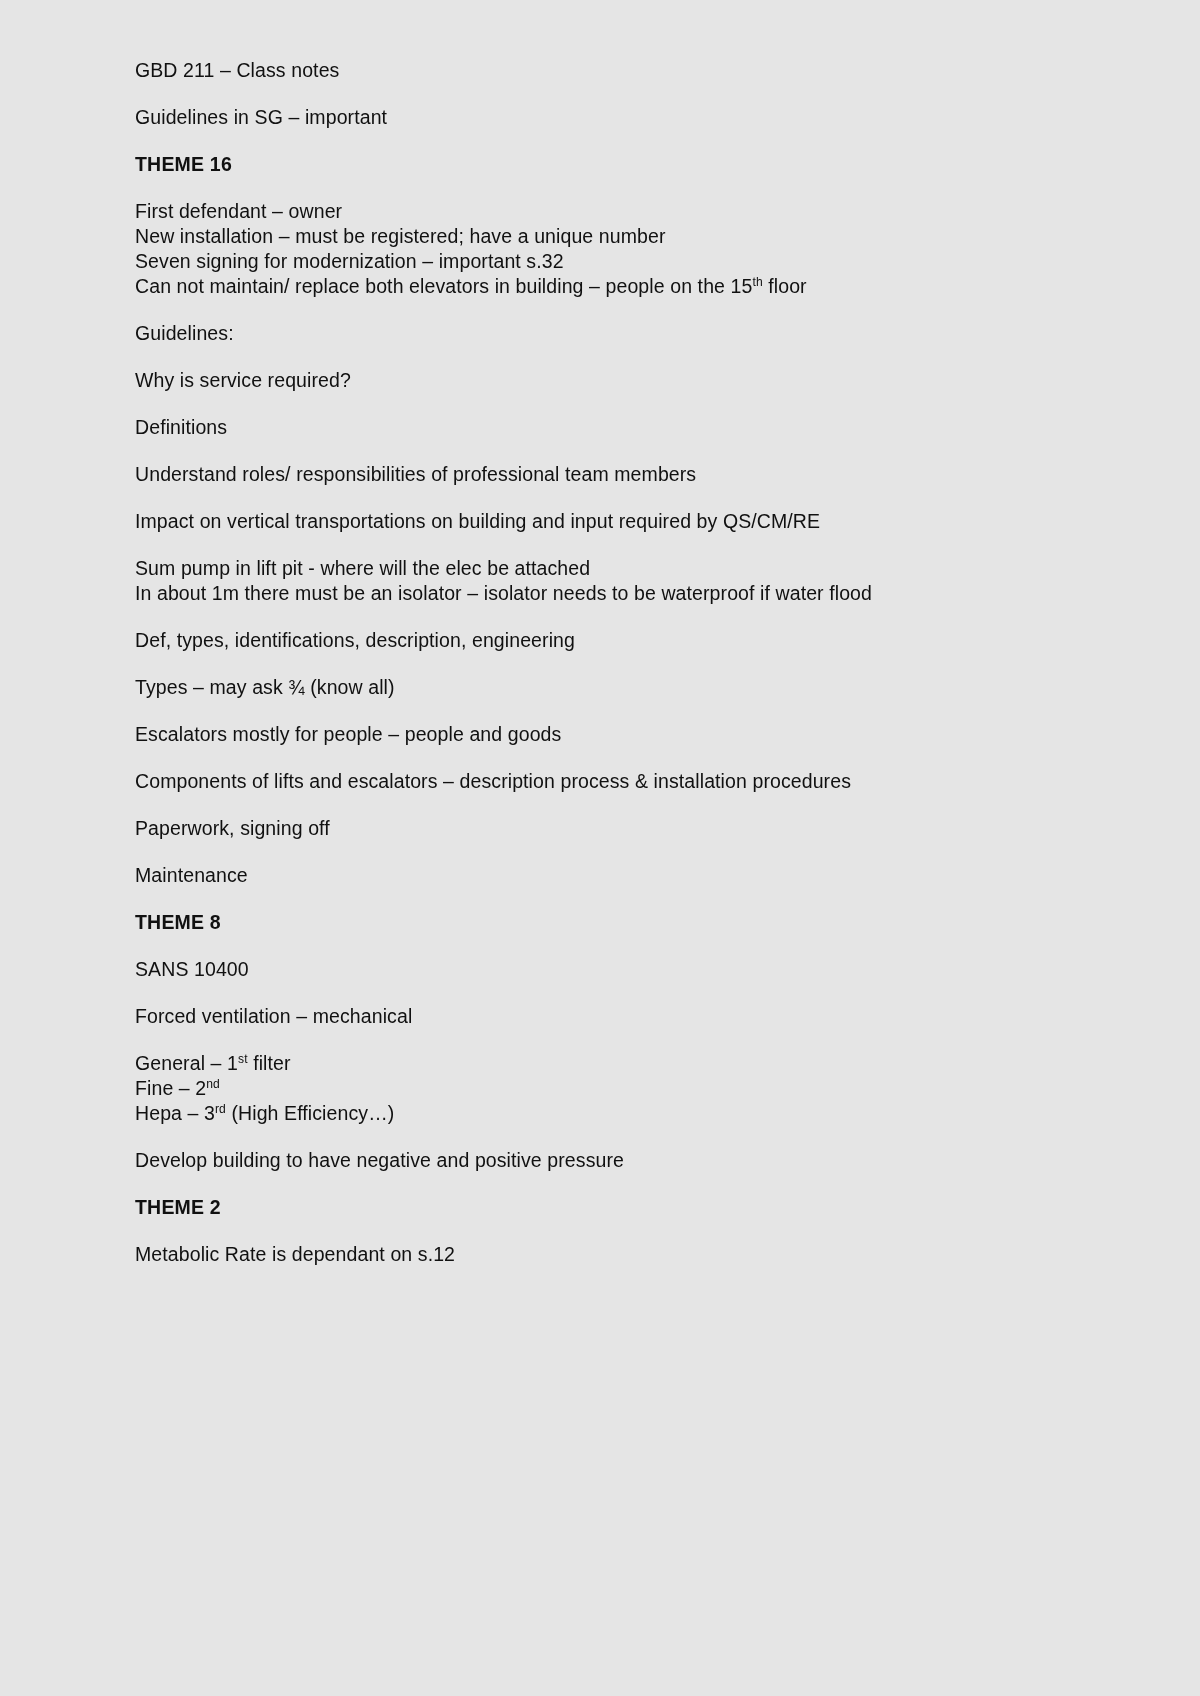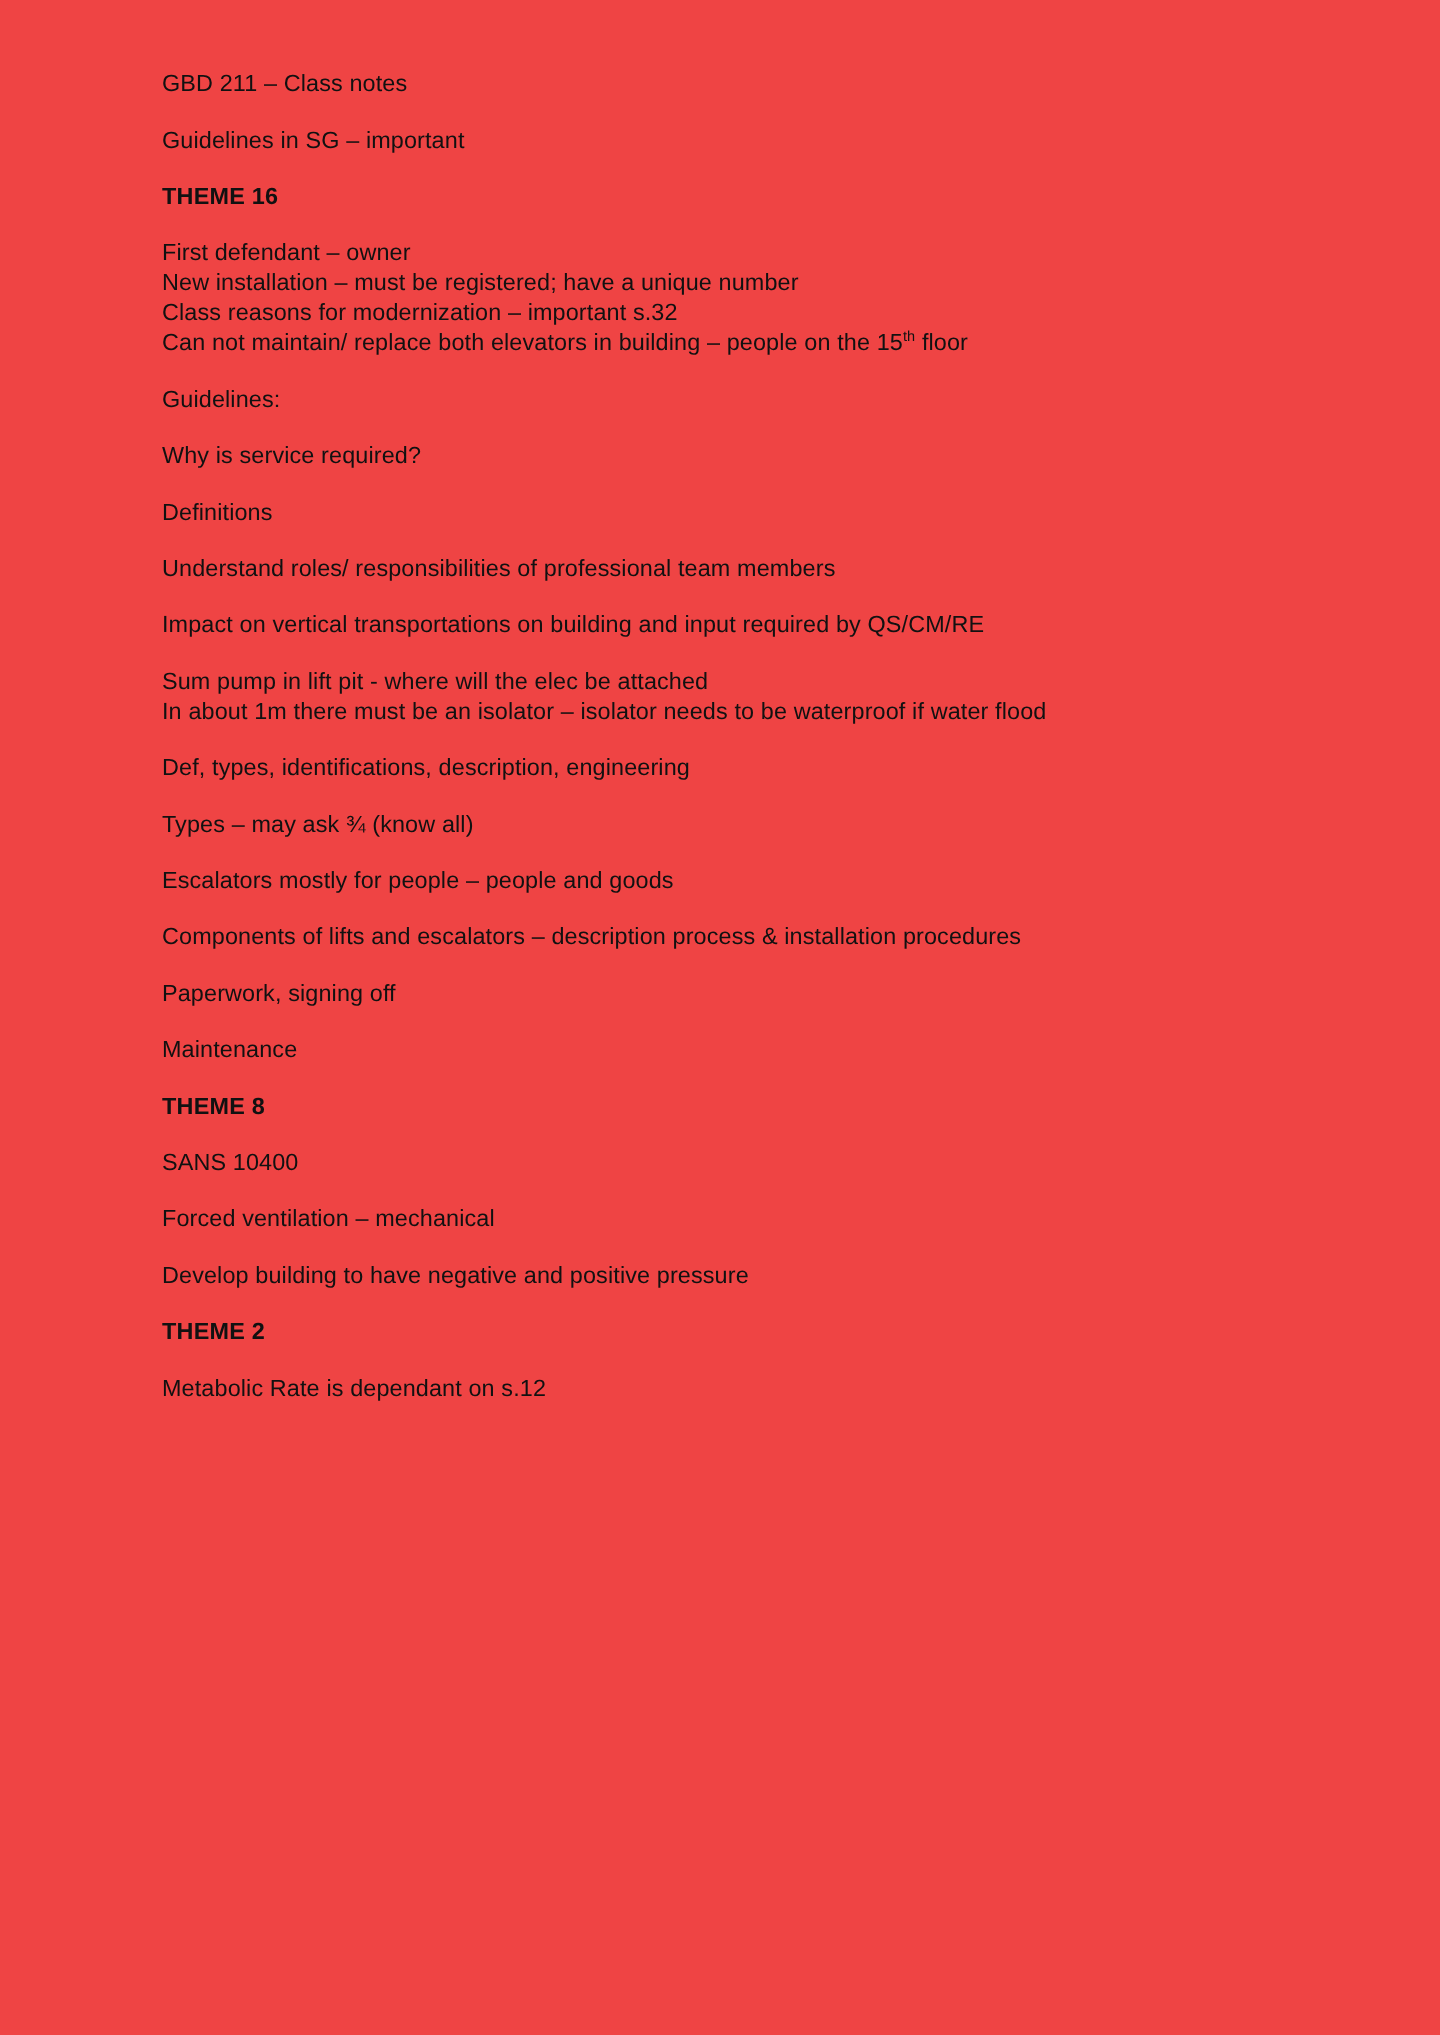--- a/index.html
+++ b/index.html
@@ -11,21 +11,21 @@
     width: 1200px;
     height: 1696px;
     font-family: "Liberation Sans", sans-serif;
     color: #000000;
     -webkit-font-smoothing: antialiased;
   }
   .page {
     position: relative;
     width: 1200px;
     height: 1696px;
-    background: #ef4444;
+    background: #e5e5e5;
     box-sizing: border-box;
     padding: 58px 120px 0 135px;
   }
   .doc-body {
     font-size: 19.5px;
     line-height: 25px;
     letter-spacing: 0.1px;
     color: #111111;
   }
   .para {
@@ -55,21 +55,21 @@
       </div>
       <div class="block para">
         <div class="line">Guidelines in SG – important</div>
       </div>
       <div class="block para heading">
         <div class="line">THEME 16</div>
       </div>
       <div class="block para">
         <div class="line">First defendant – owner</div>
         <div class="line">New installation – must be registered; have a unique number</div>
-        <div class="line">Class reasons for modernization – important s.32</div>
+        <div class="line">Seven signing for modernization – important s.32</div>
         <div class="line"><span>Can not maintain/ replace both elevators in building – people on the 15</span><sup>th</sup><span> floor</span></div>
       </div>
       <div class="block para">
         <div class="line">Guidelines:</div>
       </div>
       <div class="block para">
         <div class="line">Why is service required?</div>
       </div>
       <div class="block para">
         <div class="line">Definitions</div>
@@ -105,20 +105,25 @@
       <div class="block para heading">
         <div class="line">THEME 8</div>
       </div>
       <div class="block para">
         <div class="line">SANS 10400</div>
       </div>
       <div class="block para">
         <div class="line">Forced ventilation – mechanical</div>
       </div>
       <div class="block para">
+        <div class="line"><span>General – 1</span><sup>st</sup><span> filter</span></div>
+        <div class="line"><span>Fine – 2</span><sup>nd</sup></div>
+        <div class="line"><span>Hepa – 3</span><sup>rd</sup><span> (High Efficiency…)</span></div>
+      </div>
+      <div class="block para">
         <div class="line">Develop building to have negative and positive pressure</div>
       </div>
       <div class="block para heading">
         <div class="line">THEME 2</div>
       </div>
       <div class="block para">
         <div class="line">Metabolic Rate is dependant on s.12</div>
       </div>
     </div>
 </div>

